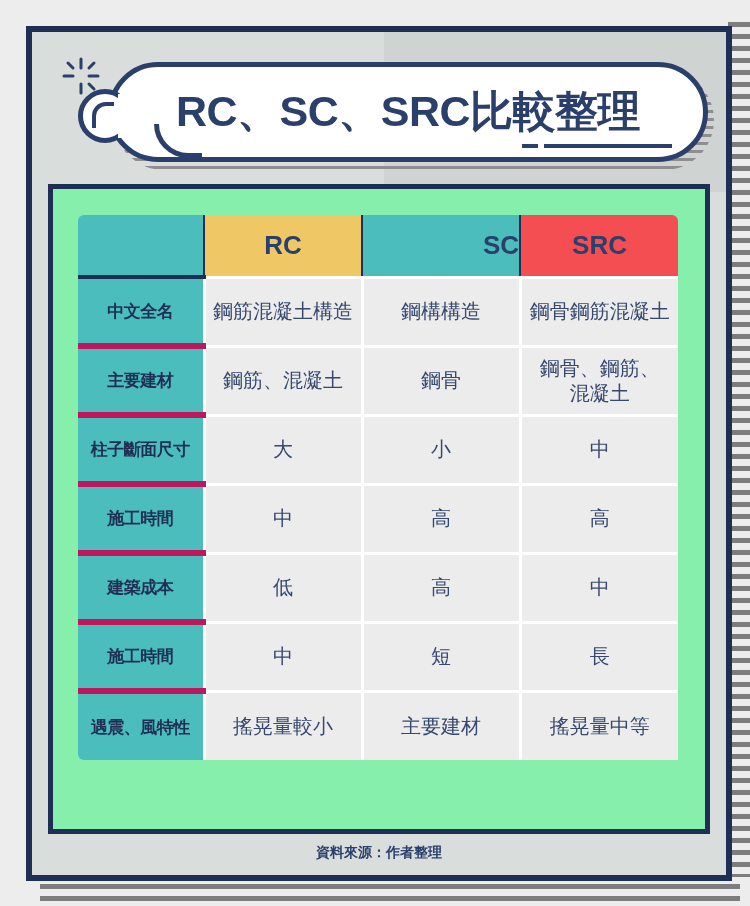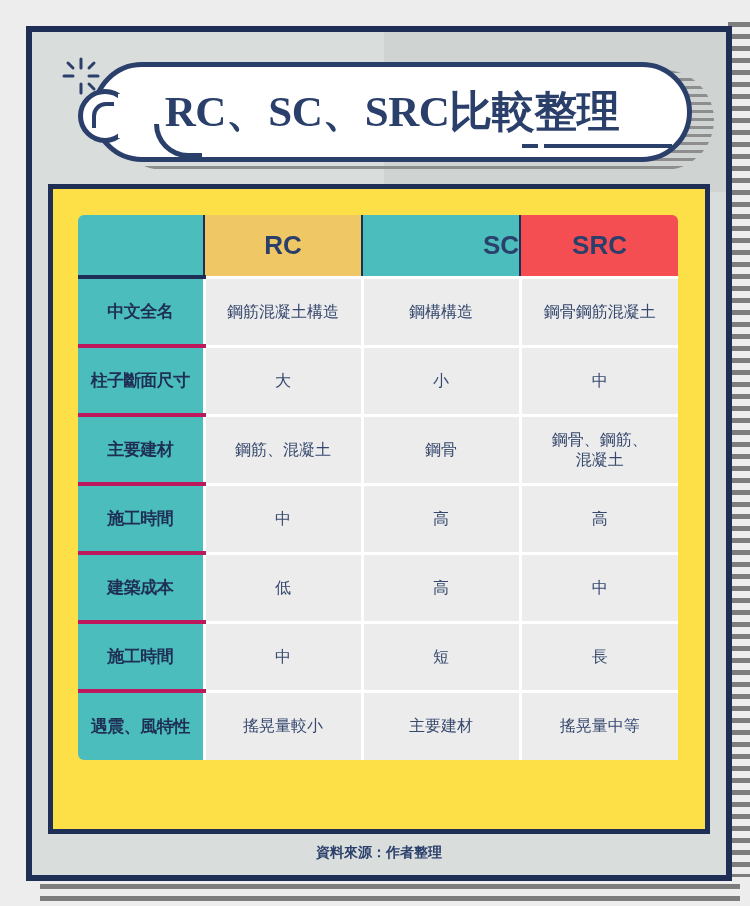--- a/index.html
+++ b/index.html
@@ -80,31 +80,30 @@
     border-radius: 50px;
     background: repeating-linear-gradient(
       to bottom,
       #8e8e8e 0px, #8e8e8e 3px,
       transparent 3px, transparent 8px
     );
   }
 
   .pill {
     position: absolute;
-    left: 60px;
+    left: 76px;
     top: 30px;
     width: 600px;
     height: 100px;
     border-radius: 50px;
     background: #ffffff;
     border: 5px solid #2b3f6b;
     display: flex;
     align-items: center;
     justify-content: center;
-    font-family: Liberation Serif, serif;
   }
 
   .pill-title {
     font-size: 43px;
     font-weight: bold;
     color: #2b3f6b;
     letter-spacing: -0.5px;
     white-space: nowrap;
     line-height: 1;
     margin-top: -2px;
@@ -181,21 +180,21 @@
   .pill-underline .seg-a { width: 16px; height: 4px; background: #2b3f6b; }
   .pill-underline .seg-b { flex: 1; height: 4px; background: #2b3f6b; }
 
   
   .table-card {
     position: absolute;
     left: 16px;
     top: 152px;
     width: 662px;
     height: 650px;
-    background: #fde047;
+    background: #86efac;
     border: 5px solid #1e2e54;
   }
 
   .grid {
     position: absolute;
     left: 25px;
     top: 26px;
     width: 600px;
     border-collapse: separate;
   }
@@ -229,33 +228,33 @@
   .hdr-src { background: #f54e52; border-left: 2px solid #1e2e54; border-radius: 0 6px 0 0; }
 
   
   td.lbl {
     background: #4bbdbd;
     color: #1e2e54;
     font-size: 17px;
     font-weight: bold;
     text-align: center;
     vertical-align: middle;
-    border-bottom: 4px solid #be185d;
+    border-bottom: 6px solid #be185d;
     letter-spacing: -0.5px;
     padding: 0 2px;
   }
   tr.row-last td.lbl {
     border-bottom: none;
     border-radius: 0 0 0 6px;
   }
 
   td.val {
     background: #ececec;
     color: #36486e;
-    font-size: 16px;
+    font-size: 20px;
     text-align: center;
     vertical-align: middle;
     border-top: 3px solid #ffffff;
     border-left: 3px solid #ffffff;
     line-height: 1.25;
     padding: 6px 4px;
   }
 
   tr.r td { height: 69px; }
 
@@ -328,30 +327,30 @@
           </tr>
         </thead>
         <tbody>
           <tr class="r">
             <td class="lbl">中文全名</td>
             <td class="val">鋼筋混凝土構造</td>
             <td class="val">鋼構構造</td>
             <td class="val">鋼骨鋼筋混凝土</td>
           </tr>
           <tr class="r">
+            <td class="lbl">主要建材</td>
+            <td class="val">鋼筋、混凝土</td>
+            <td class="val">鋼骨</td>
+            <td class="val">鋼骨、鋼筋、<br>混凝土</td>
+          </tr>
+          <tr class="r">
             <td class="lbl">柱子斷面尺寸</td>
             <td class="val">大</td>
             <td class="val">小</td>
             <td class="val">中</td>
-          </tr>
-          <tr class="r">
-            <td class="lbl">主要建材</td>
-            <td class="val">鋼筋、混凝土</td>
-            <td class="val">鋼骨</td>
-            <td class="val">鋼骨、鋼筋、<br>混凝土</td>
           </tr>
           <tr class="r">
             <td class="lbl">施工時間</td>
             <td class="val">中</td>
             <td class="val">高</td>
             <td class="val">高</td>
           </tr>
           <tr class="r">
             <td class="lbl">建築成本</td>
             <td class="val">低</td>

